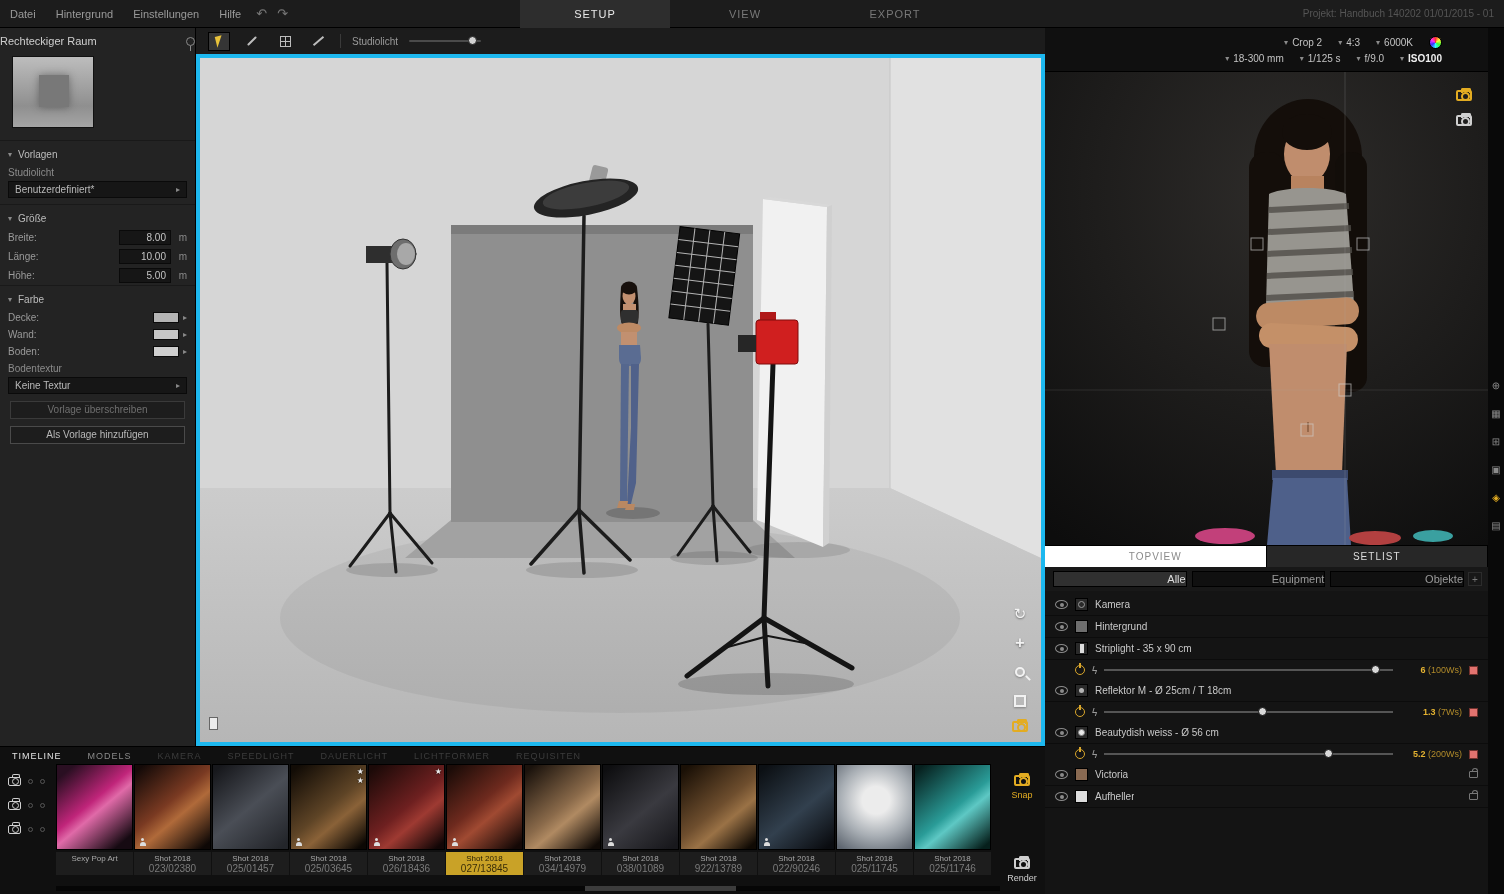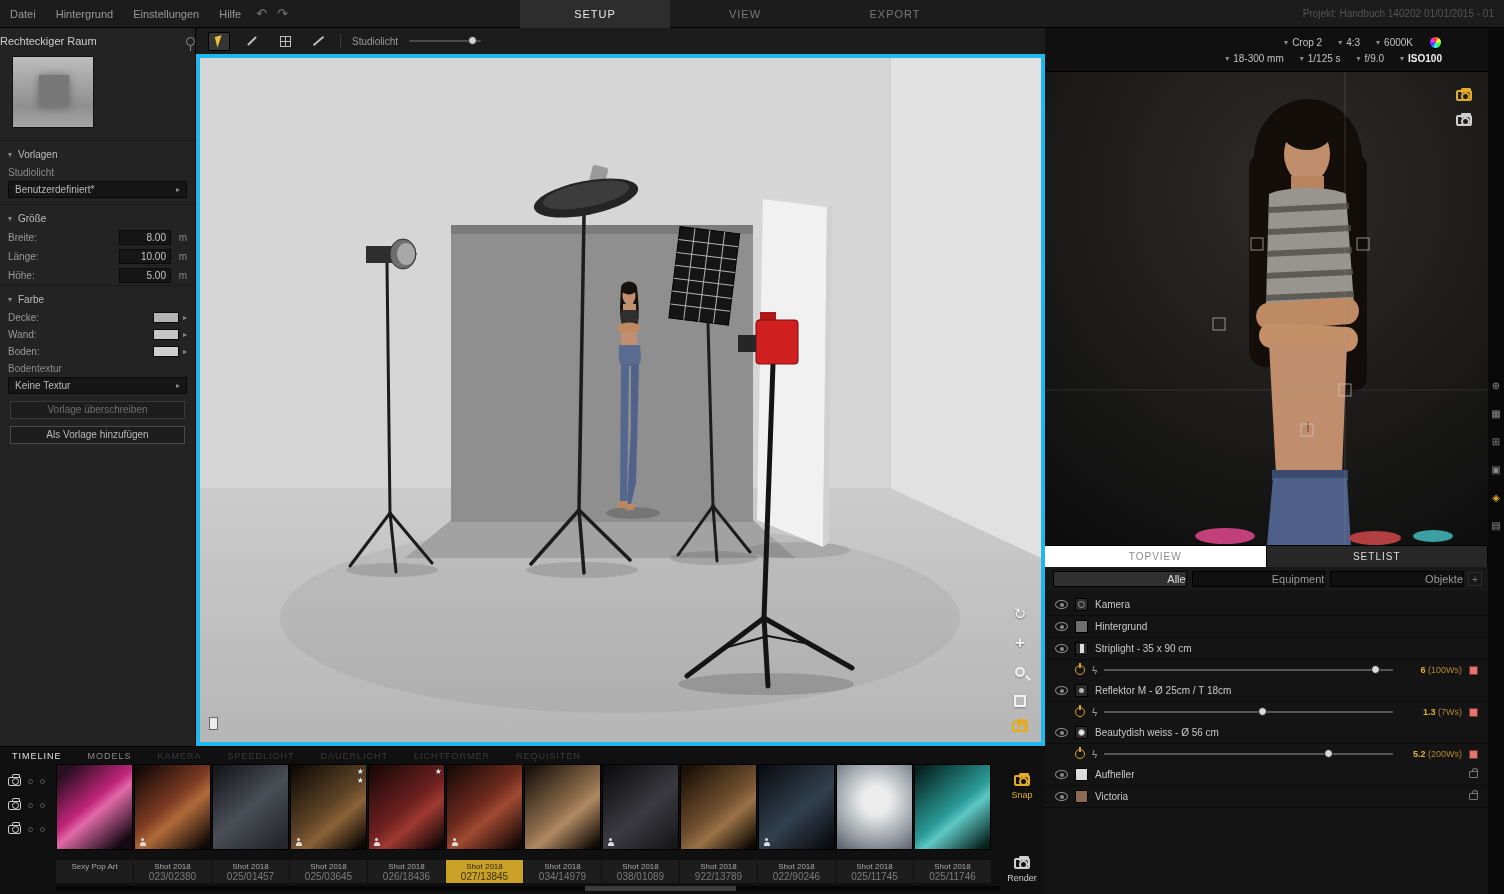--- a/index.html
+++ b/index.html
@@ -116,21 +116,21 @@
   #tl-tabs{display:flex;gap:26px;padding:4px 12px 2px;font-size:9px;letter-spacing:1px}
   .tl-tab{color:#3c3c3c}
   .tl-tab:nth-child(1){color:#e2e2e2}
   .tl-tab:nth-child(2){color:#8a8a8a}
   #tl-left{position:absolute;left:0;top:20px;width:54px;display:flex;flex-direction:column;gap:15px;padding:10px 0 0 8px}
   .tlrow{display:flex;align-items:center;gap:7px}
   .dot{width:5px;height:5px;border-radius:50%;border:1px solid #555}
   #tl-thumbs{position:absolute;left:56px;top:17px;display:flex;gap:1px}
   .thumb{width:77px}
   .thumb-img{height:86px;position:relative;border:1px solid #000}
-  .thumb-cap{height:23px;background:#1d1d1d;margin-top:10px;text-align:center;padding-top:2px}
+  .thumb-cap{height:23px;background:#1d1d1d;margin-top:2px;text-align:center;padding-top:2px}
   .cap1{font-size:8px;color:#a8a8a8;line-height:10px}
   .cap2{font-size:10px;color:#7a7a7a;line-height:9px}
   .thumb-cap.sel{background:#c9a227}
   .thumb-cap.sel .cap1{color:#241c04}
   .thumb-cap.sel .cap2{color:#3a2e08}
   .starcol{position:absolute;right:2px;top:2px;display:flex;flex-direction:column;color:#eee;font-size:8px;line-height:9px;text-shadow:0 0 2px #000}
   .mbadge{position:absolute;left:3px;bottom:2px;width:9px;height:9px}
   .mbadge::before{content:"";position:absolute;left:3px;top:0;width:3px;height:3px;border-radius:50%;background:#ddd}
   .mbadge::after{content:"";position:absolute;left:1.5px;top:4px;width:6px;height:4px;border-radius:3px 3px 0 0;background:#ddd}
   #tl-scroll{position:absolute;left:56px;bottom:3px;width:944px;height:5px;background:#060606}
@@ -516,28 +516,28 @@
         <span class="pw"></span>
         <span class="flash">ϟ</span>
         <span class="track">
             <span class="knob" style="left: 78%;"></span>
           </span>
         <span class="pval"><b>5.2</b> <i>(200Ws)</i></span>
         <span class="tag"></span>
       </div>
       <div class="sl-row">
         <span class="eye"></span>
+        <span class="sl-thumb t-model"></span>
+        <span class="sl-text">Victoria</span>
+        <span class="lockic"></span>
+      </div>
+      <div class="sl-row">
+        <span class="eye"></span>
         <span class="sl-thumb t-panel"></span>
         <span class="sl-text">Aufheller</span>
-        <span class="lockic"></span>
-      </div>
-      <div class="sl-row">
-        <span class="eye"></span>
-        <span class="sl-thumb t-model"></span>
-        <span class="sl-text">Victoria</span>
         <span class="lockic"></span>
       </div>
     </div>
   </section>
 
   <div id="edgestrip">
     <span class="es">⊕</span>
     <span class="es">▦</span>
     <span class="es">⊞</span>
     <span class="es">▣</span>

